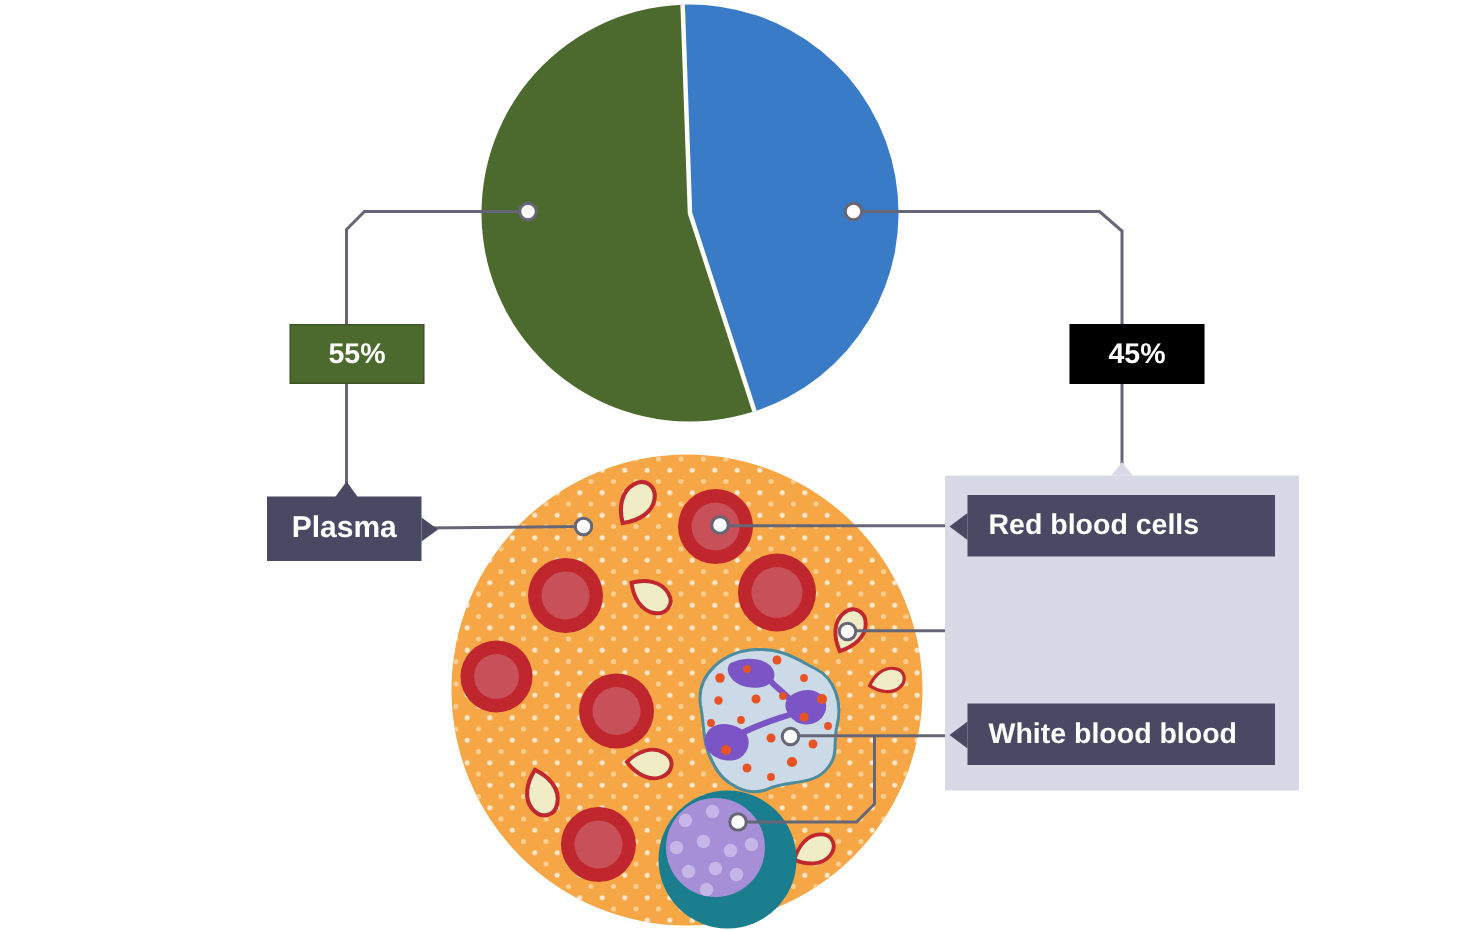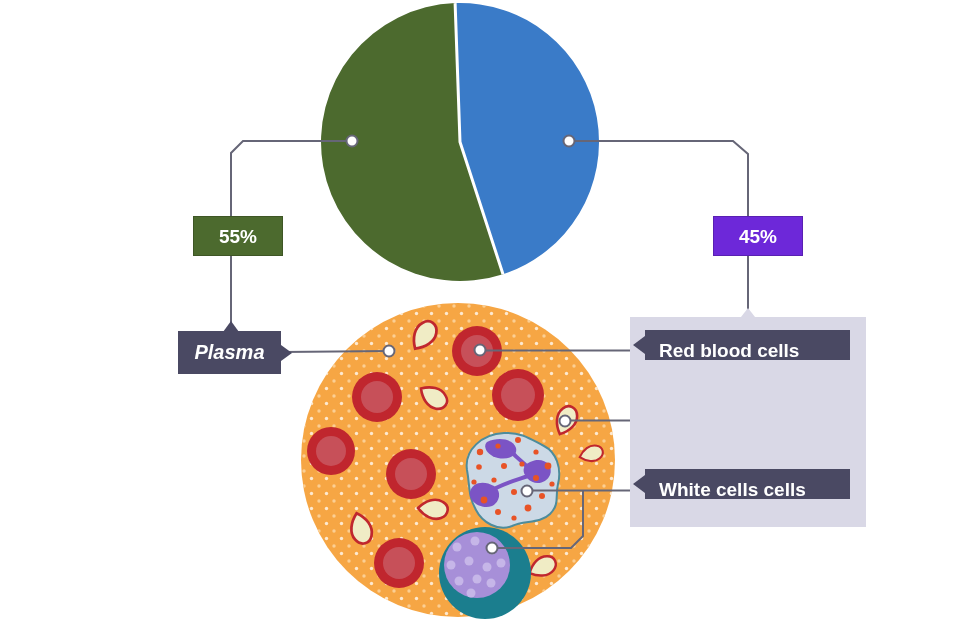--- a/index.html
+++ b/index.html
@@ -27,29 +27,29 @@
   .lymph-ring{fill:#1B7E8E;}
   .lymph-body{fill:#A78FD8;}
   .lymph-dot{fill:#C6B6E8;}
   .anchor-dot{fill:#fff;stroke:#666677;stroke-width:2;}
 
   
   .pct-box{position:absolute;z-index:2;width:90px;height:40px;line-height:40px;
            text-align:center;color:#fff;font-size:19px;font-weight:bold;
            border:1px solid rgba(0,0,0,0.18);box-sizing:border-box;}
   .pct-plasma{left:193px;top:216px;background:#4C6A2E;}
-  .pct-cells{left:713px;top:216px;background:#6d28d9;}
+  .pct-cells{left:713px;top:216px;background:#000000;}
 
   .tag-box{position:absolute;z-index:2;background:#4A4963;color:#fff;
-           font-size:20px;font-weight:bold;font-style:italic;}
+           font-size:20px;font-weight:bold;}
   .plasma-box{left:178px;top:331px;width:103px;height:43px;line-height:43px;text-align:center;}
 
   .panel{position:absolute;z-index:2;left:630px;top:317px;width:236px;height:210px;
          background:#D9D8E6;}
-  .panel-item{position:absolute;left:15px;width:205px;height:30px;line-height:41px;
+  .panel-item{position:absolute;left:15px;width:205px;height:41px;line-height:41px;
               background:#4A4963;color:#fff;font-size:19px;font-weight:bold;
               padding-left:14px;box-sizing:border-box;}
   .panel-item-1{top:13px;}
   .panel-item-2{top:82px;}
   .panel-item-3{top:152px;}
 
   
   .tri{position:absolute;width:0;height:0;}
   .notch-up-dark{left:45px;top:-10px;border-left:8px solid transparent;
                  border-right:8px solid transparent;border-bottom:11px solid #4A4963;}
@@ -191,21 +191,21 @@
   </div>
 
   <div class="panel">
     <span class="tri panel-notch"></span>
     <div class="panel-item panel-item-1">
       <span class="tri arrow-left-dark"></span>
       <span>Red blood cells</span>
     </div>
     <div class="panel-item panel-item-3">
       <span class="tri arrow-left-dark"></span>
-      <span>White cells cells</span>
+      <span>White blood blood</span>
     </div>
   </div>
 
   <svg id="layer-dots" width="976" height="620" viewBox="0 0 976 620">
     <circle class="anchor-dot" cx="352" cy="141" r="5.5"></circle>
     <circle class="anchor-dot" cx="569" cy="141" r="5.5"></circle>
     <circle class="anchor-dot" cx="389" cy="351" r="5.5"></circle>
     <circle class="anchor-dot" cx="480" cy="350" r="5.5"></circle>
     <circle class="anchor-dot" cx="565" cy="421" r="5.5"></circle>
     <circle class="anchor-dot" cx="527" cy="491" r="5.5"></circle>

